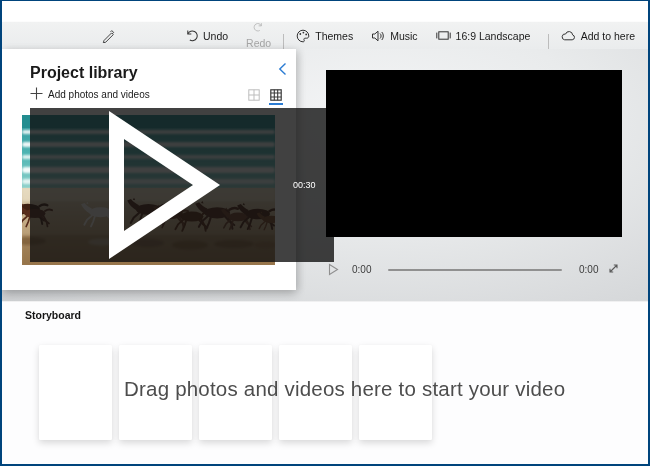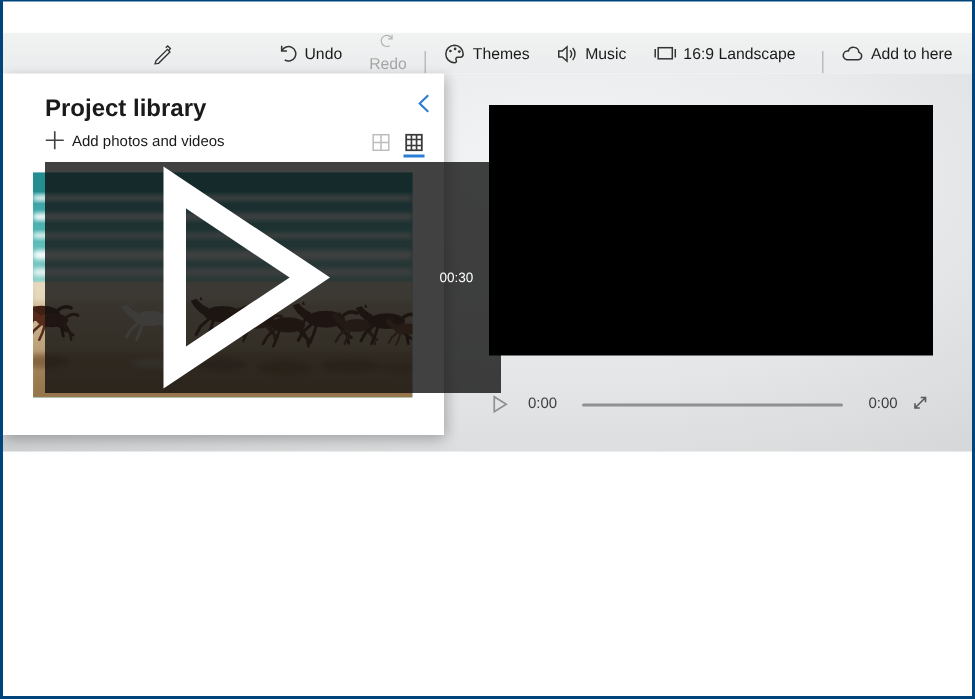--- a/index.html
+++ b/index.html
@@ -253,14 +253,25 @@
       <div class="seek-track"></div>
       <span class="time-total">0:00</span>
       <span class="expand-btn">
         <svg width="13" height="13" viewBox="0 0 13 13">
           <path d="M3 10 L10 3 M6.8 3 H10 V6.2 M3 6.8 V10 H6.2" fill="none" stroke="#5a5a5a" stroke-width="1.1"></path>
         </svg>
       </span>
     </div>
   </div>
 
+  <div class="storyboard">
+    <span class="sb-title">Storyboard</span>
+    <div class="sb-slots">
+      <div class="sb-slot"></div>
+      <div class="sb-slot"></div>
+      <div class="sb-slot"></div>
+      <div class="sb-slot"></div>
+      <div class="sb-slot"></div>
+    </div>
+    <span class="sb-placeholder">Drag photos and videos here to start your video</span>
+  </div>
 
 </div>
 
 </body></html>

